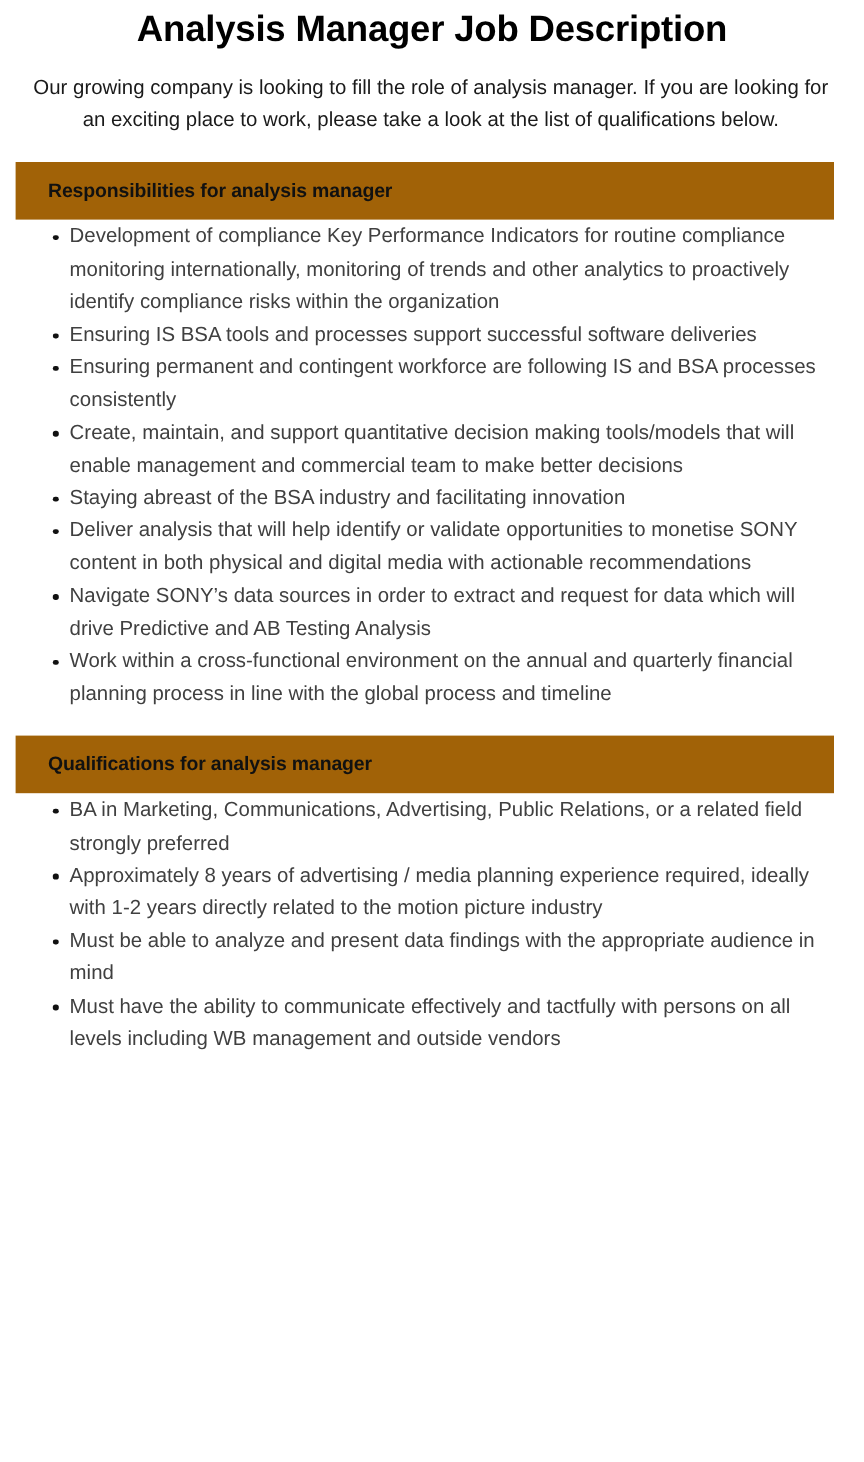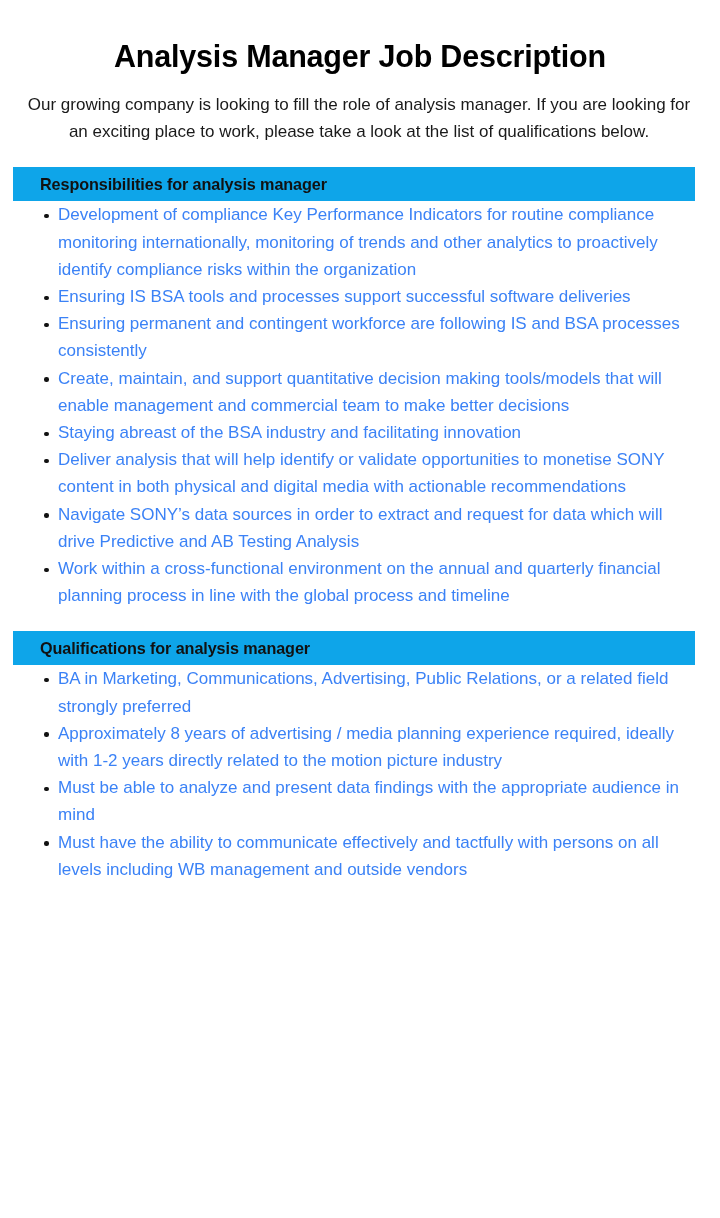--- a/index.html
+++ b/index.html
@@ -13,21 +13,20 @@
     height: 1218px;
     font-family: "Liberation Sans", sans-serif;
     color: #111111;
     overflow: hidden;
     position: relative;
   }
 
   .page {
     width: 720px;
     padding: 0;
-    margin-top: 32px;
   }
 
   .doc-title {
     font-size: 30.5px;
     font-weight: 700;
     text-align: center;
     letter-spacing: -0.2px;
     color: #000000;
     margin: 0;
     padding: 4px 20px 0 20px;
@@ -39,44 +38,44 @@
     line-height: 27.2px;
     color: #1a1a1a;
     margin: 15px 0 0 0;
     padding: 0 27px 0 25px;
     text-align: center;
   }
 
   .section { margin-top: 22px; }
 
   .section-header {
-    background: #0ea5e9;
+    background: #a16207;
     margin: 0 25px 0 13px;
-    height: 34px;
+    height: 48px;
     display: flex;
     align-items: center;
     padding: 0 0 0 27px;
   }
   .section-header-text {
     font-size: 16.2px;
     font-weight: 700;
     color: #111111;
     letter-spacing: -0.1px;
   }
 
   ul.bullets {
     list-style: none;
     margin: 0;
     padding: 0;
   }
   ul.bullets li {
     position: relative;
     font-size: 17px;
     line-height: 27.2px;
-    color: #3b82f6;
+    color: #404040;
     padding: 0 27px 0 58px;
     margin: 0;
   }
   ul.bullets li::before {
     content: "";
     position: absolute;
     left: 44px;
     top: 12.5px;
     width: 4.5px;
     height: 4.5px;

